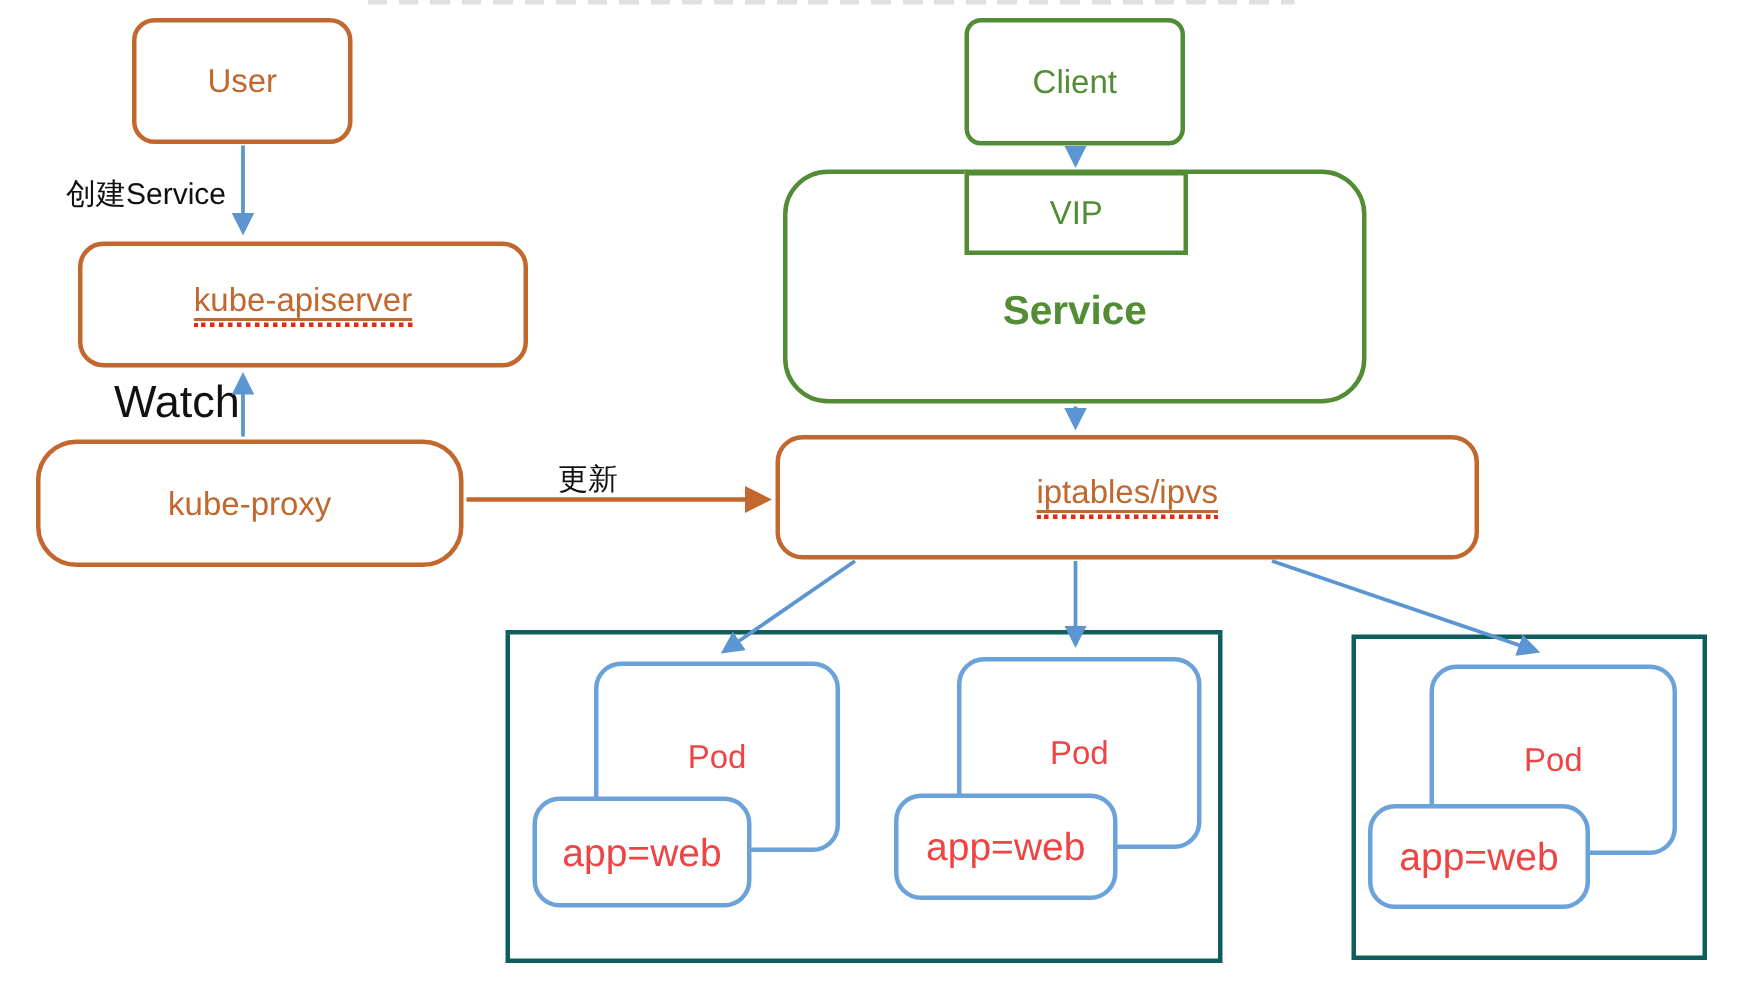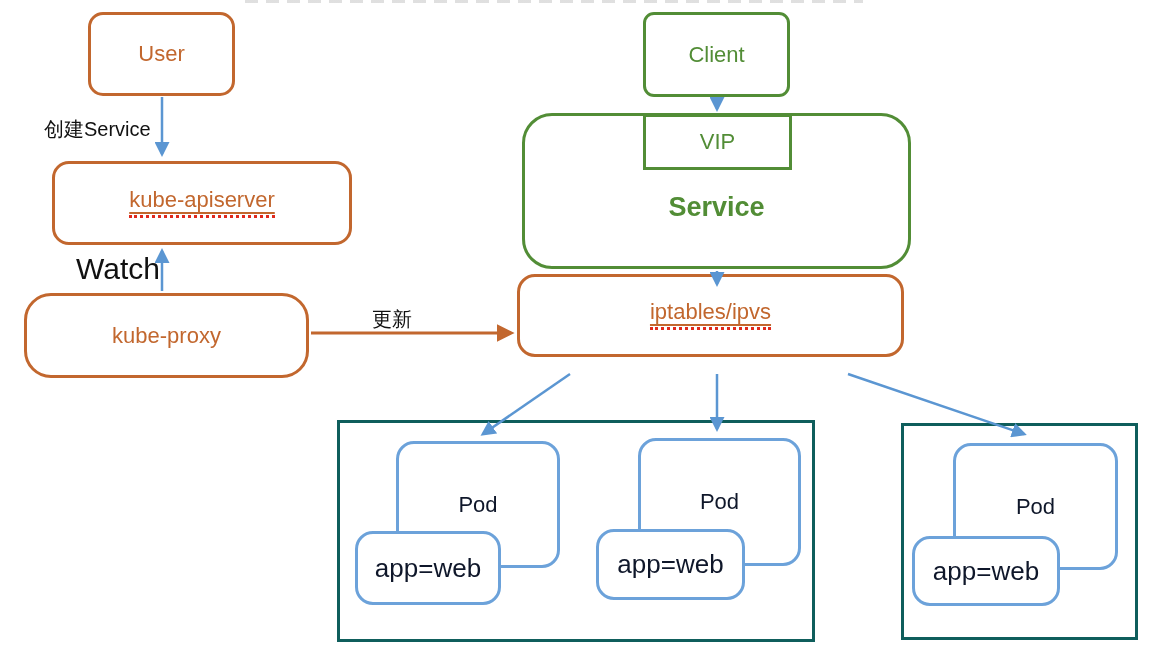--- a/index.html
+++ b/index.html
@@ -7,21 +7,21 @@
     position:relative; width:1160px; height:654px; background:#ffffff;
     font-family:"Liberation Sans", sans-serif; overflow:hidden;
   }
   .box {
     position:absolute; box-sizing:border-box; background:#ffffff;
     display:flex; align-items:center; justify-content:center;
     font-size:22px; white-space:nowrap;
   }
   .box.orange { border:3px solid #c2672e; color:#c2672e; }
   .box.green  { border:3px solid #528d36; color:#528d36; }
-  .box.blue   { border:3px solid #6ca2da; color:#0f172a; }
+  .box.blue   { border:3px solid #6ca2da; color:#ef4444; }
   .group {
     position:absolute; box-sizing:border-box;
     border:3px solid #0f5e5c; background:transparent;
   }
   .spellcheck {
     text-decoration:underline;
     text-decoration-thickness:2px;
     text-underline-offset:5px;
     border-bottom:3px dotted #e02a1d;
     padding-bottom:4px;
@@ -75,21 +75,21 @@
   <div class="box green" style="left:522px; top:113px; width:389px; height:156px; border-radius:30px; z-index:1;"></div>
 
   <div class="box green" style="left:643px; top:114px; width:149px; height:56px; border-radius:0; z-index:2;">
     <span>VIP</span>
   </div>
 
   <div class="svc-text" style="left:522px; top:190px; width:389px;font-weight:bold;">
     <div>Service</div>
   </div>
 
-  <div class="box orange" style="left:517px; top:274px; width:387px; height:83px; border-radius:18px;">
+  <div class="box orange" style="left:517px; top:290px; width:469px; height:83px; border-radius:18px;">
     <span class="spellcheck">iptables/ipvs</span>
   </div>
 
   <div class="group" style="left:337px; top:420px; width:478px; height:222px; z-index:1;">
 
     <div class="box blue" style="left:56px; top:18px; width:164px; height:127px; border-radius:18px; z-index:2;">
       <span>Pod</span>
     </div>
     <div class="box blue" style="left:15px; top:108px; width:146px; height:74px; border-radius:18px; z-index:3; font-size:26px;">
       <span>app=web</span>

